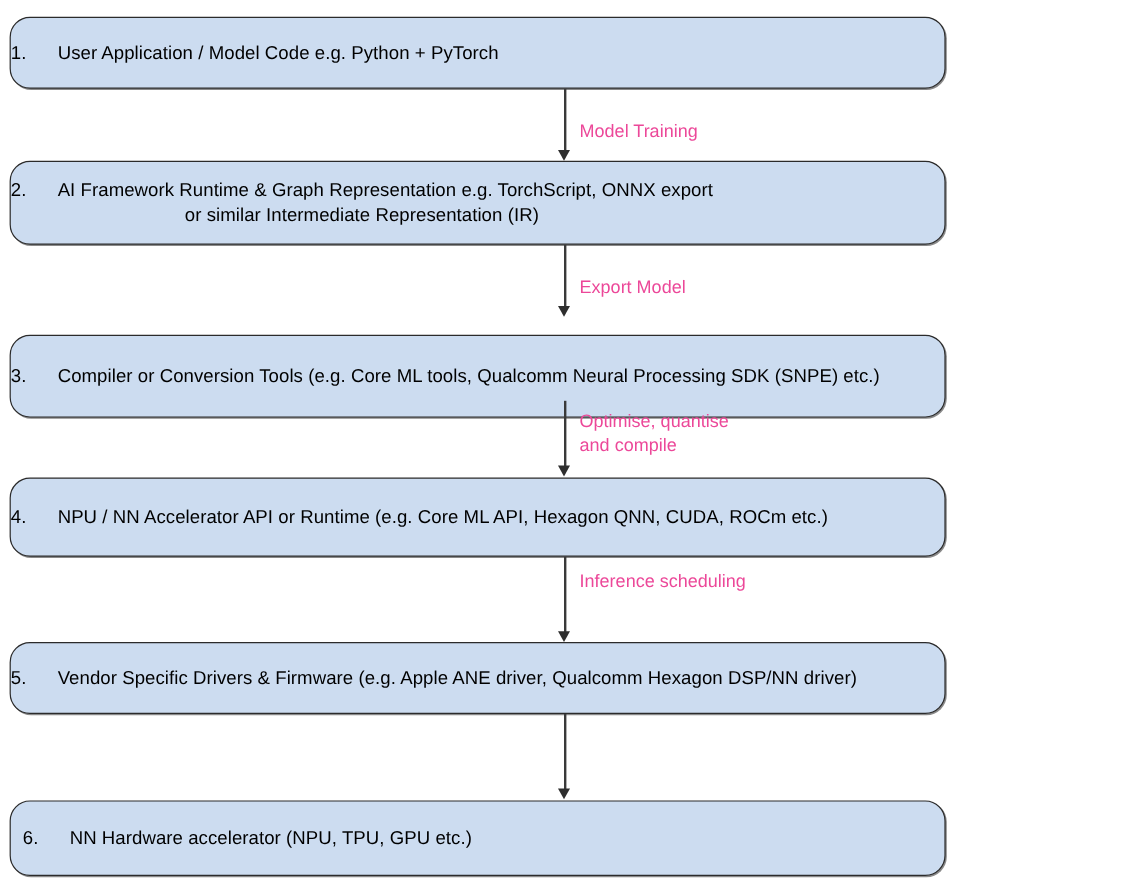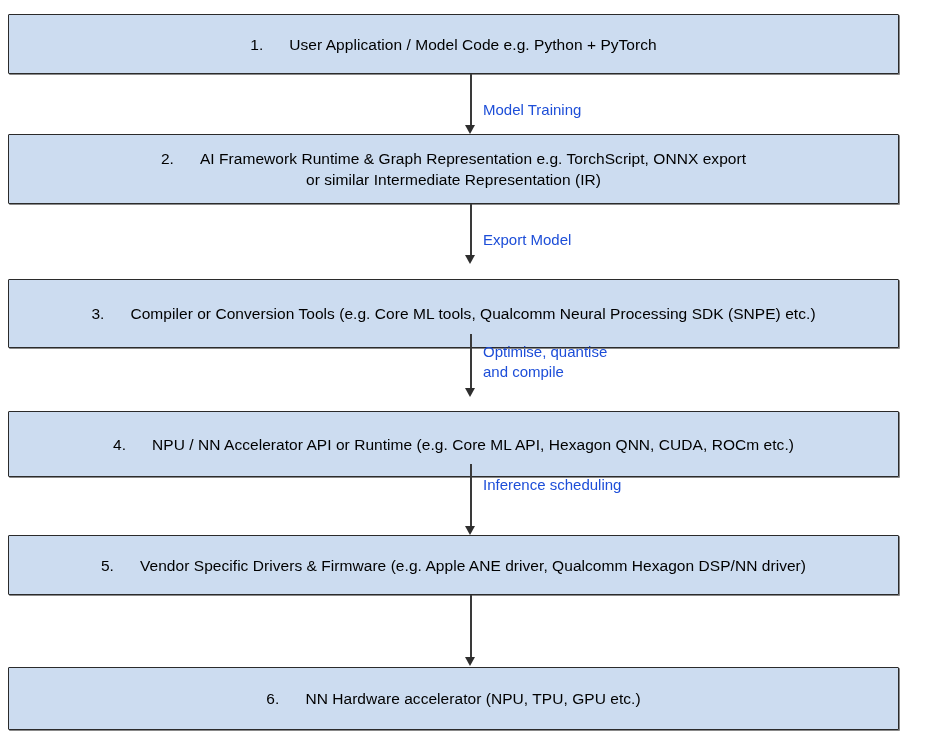--- a/index.html
+++ b/index.html
@@ -15,28 +15,28 @@
     overflow: hidden;
   }
   #diagram {
     position: relative;
     width: 940px;
     height: 744px;
   }
   .node {
     position: absolute;
     left: 8px;
-    width: 891px;
+    width: 780px;
     box-sizing: border-box;
     background: #ccdcf0;
     border: 1.3px solid #2b2b2b;
-    border-radius: 1px;
+    border-radius: 17px;
     display: flex;
     align-items: center;
-    justify-content: center;
+    justify-content: flex-start;
     box-shadow: 1px 1px 0 rgba(40,40,40,0.55);
   }
   .node-text {
     font-size: 15.5px;
     line-height: 21px;
     text-align: center;
     white-space: pre-line;
     letter-spacing: 0.05px;
   }
   .node-num {
@@ -61,21 +61,21 @@
     border-right: 5.5px solid transparent;
     border-top: 9px solid #2e2e2e;
   }
   .edge-label {
     position: absolute;
     left: 483px;
     font-size: 15px;
     line-height: 20px;
     white-space: pre-line;
     text-align: left;
-    color: #1d4ed8;
+    color: #ec4899;
   }
 </style>
 </head>
 <body>
 
 <div id="diagram">
 
   <div class="node" style="top:14px; height:60px;">
     <div class="node-text"><span class="node-num">1.</span><span class="node-gap"></span><span>User Application / Model Code e.g. Python + PyTorch</span></div>
   </div>
@@ -94,32 +94,32 @@
 
   <div class="node" style="top:279px; height:69px;">
     <div class="node-text"><span class="node-num">3.</span><span class="node-gap"></span><span>Compiler or Conversion Tools (e.g. Core ML tools, Qualcomm Neural Processing SDK (SNPE) etc.)</span></div>
   </div>
 
   <div class="edge" style="top:334px; height:55px;"></div>
   <div class="arrowhead" style="top:388px;"></div>
   <div class="edge-label" style="top:342px;">Optimise, quantise
 and compile</div>
 
-  <div class="node" style="top:398px; height:66px;margin-top:13px;">
+  <div class="node" style="top:398px; height:66px;">
     <div class="node-text"><span class="node-num">4.</span><span class="node-gap"></span><span>NPU / NN Accelerator API or Runtime (e.g. Core ML API, Hexagon QNN, CUDA, ROCm etc.)</span></div>
   </div>
 
   <div class="edge" style="top:464px; height:63px;"></div>
   <div class="arrowhead" style="top:526px;"></div>
   <div class="edge-label" style="top:475px;">Inference scheduling</div>
 
   <div class="node" style="top:535px; height:60px;">
     <div class="node-text"><span class="node-num">5.</span><span class="node-gap"></span><span>Vendor Specific Drivers &amp; Firmware (e.g. Apple ANE driver, Qualcomm Hexagon DSP/NN driver)</span></div>
   </div>
 
   <div class="edge" style="top:595px; height:63px;"></div>
   <div class="arrowhead" style="top:657px;"></div>
 
-  <div class="node" style="top:667px; height:63px;">
+  <div class="node" style="top:667px; height:63px;padding-left:10px;">
     <div class="node-text"><span class="node-num">6.</span><span class="node-gap"></span><span>NN Hardware accelerator (NPU, TPU, GPU etc.)</span></div>
   </div>
 
 </div>
 
 </body></html>

